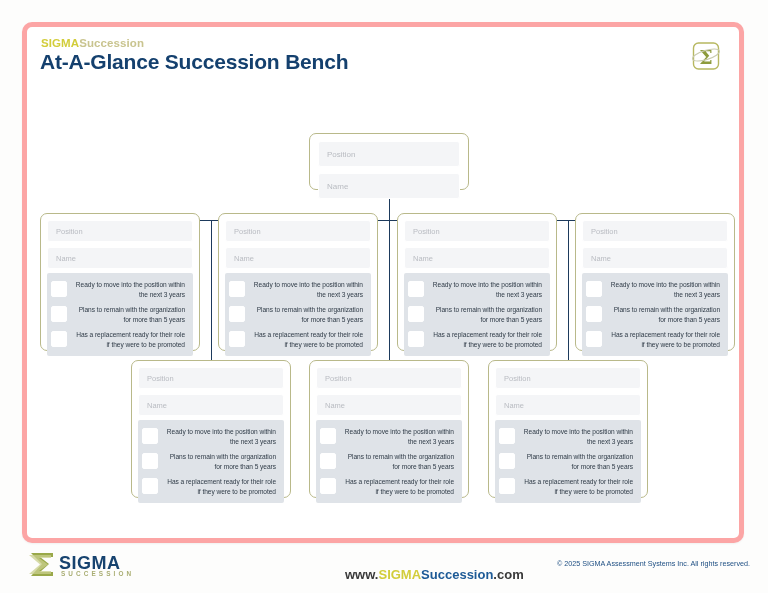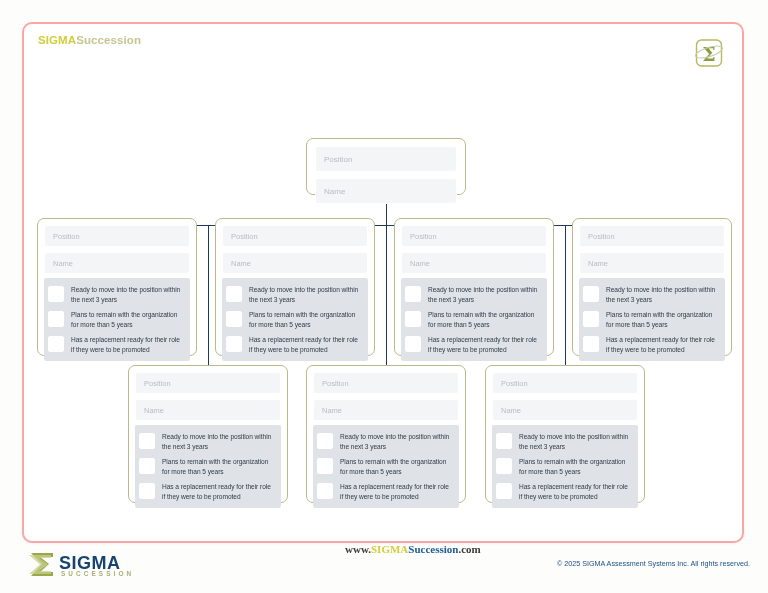--- a/index.html
+++ b/index.html
@@ -11,21 +11,21 @@
   }
   .page{
     position:absolute;left:0;top:0;width:768px;height:593px;
     background:#fdfdfc;
   }
   
   .card{
     position:absolute;left:22px;top:22px;
     width:722px;height:521px;
     background:#ffffff;
-    border:2px solid #fca5a5;
+    border:5px solid #fca5a5;
     border-radius:10px;
     box-sizing:border-box;
     box-shadow:0 1px 2px rgba(0,0,0,.05);
   }
   
   .brand-line{
     position:absolute;left:14px;top:10px;
     font-size:11.5px;font-weight:bold;letter-spacing:.1px;
     white-space:nowrap;
   }
@@ -36,22 +36,23 @@
     font-size:21px;font-weight:bold;color:#14406e;
     letter-spacing:-.2px;white-space:nowrap;
   }
   
   .logo-top{
     position:absolute;right:16px;top:12px;
     width:34px;height:34px;
   }
   
   .chart{
-    position:absolute;left:0;top:16px;width:722px;height:521px;
+    position:absolute;left:0;top:8px;width:722px;height:521px;
     pointer-events:none;
+    text-align:right;
   }
   .chart > *{pointer-events:auto;}
   
   .conn{position:absolute;background:#1d3a5c;}
   .conn-h{height:1px;}
   .conn-v{width:1px;}
   .dot{
     position:absolute;width:7px;height:7px;border-radius:50%;
     background:#17365c;
   }
@@ -100,22 +101,22 @@
     letter-spacing:-.05px;
   }
   
   .footer{
     position:absolute;left:0;top:543px;width:768px;height:50px;
   }
   .logo-foot{
     position:absolute;left:27px;top:6px;width:120px;height:30px;
   }
   .foot-url{
-    position:absolute;left:345px;top:0;
-    font-size:11px;font-weight:bold;white-space:nowrap;font-family:Liberation Serif, serif;
+    position:absolute;left:345px;top:24px;
+    font-size:13px;font-weight:bold;white-space:nowrap;
   }
   .u-www{color:#3a3a3a;}
   .u-sigma{color:#d2cd3a;}
   .u-succ{color:#1d5a96;}
   .u-com{color:#3a3a3a;}
   .foot-copy{
     position:absolute;right:18px;top:16px;
     font-size:7.2px;color:#1d4e82;white-space:nowrap;
   }
 </style>
@@ -123,20 +124,21 @@
 <body>
 
 <div class="page">
 
   <div class="card">
 
     <div class="brand-line">
       <span class="brand-sigma">SIGMA</span><span class="brand-succession">Succession</span>
     </div>
 
+    <div class="page-title">At-A-Glance Succession Bench</div>
 
     <div class="logo-top">
       <svg width="34" height="34" viewBox="0 0 34 34">
         <rect x="4.5" y="4" width="25" height="26" rx="5" ry="5" fill="#ffffff" stroke="#b7b860" stroke-width="1.4"></rect>
         <text x="17" y="25" font-family="DejaVu Serif, serif" font-size="19" font-weight="bold" fill="#8d9b3c" text-anchor="middle">Σ</text>
         <ellipse cx="17" cy="16" rx="14" ry="4.6" fill="none" stroke="#c9cbb0" stroke-width="1.1" transform="rotate(-17 17 16)"></ellipse>
       </svg>
     </div>
 
     <div class="chart">

